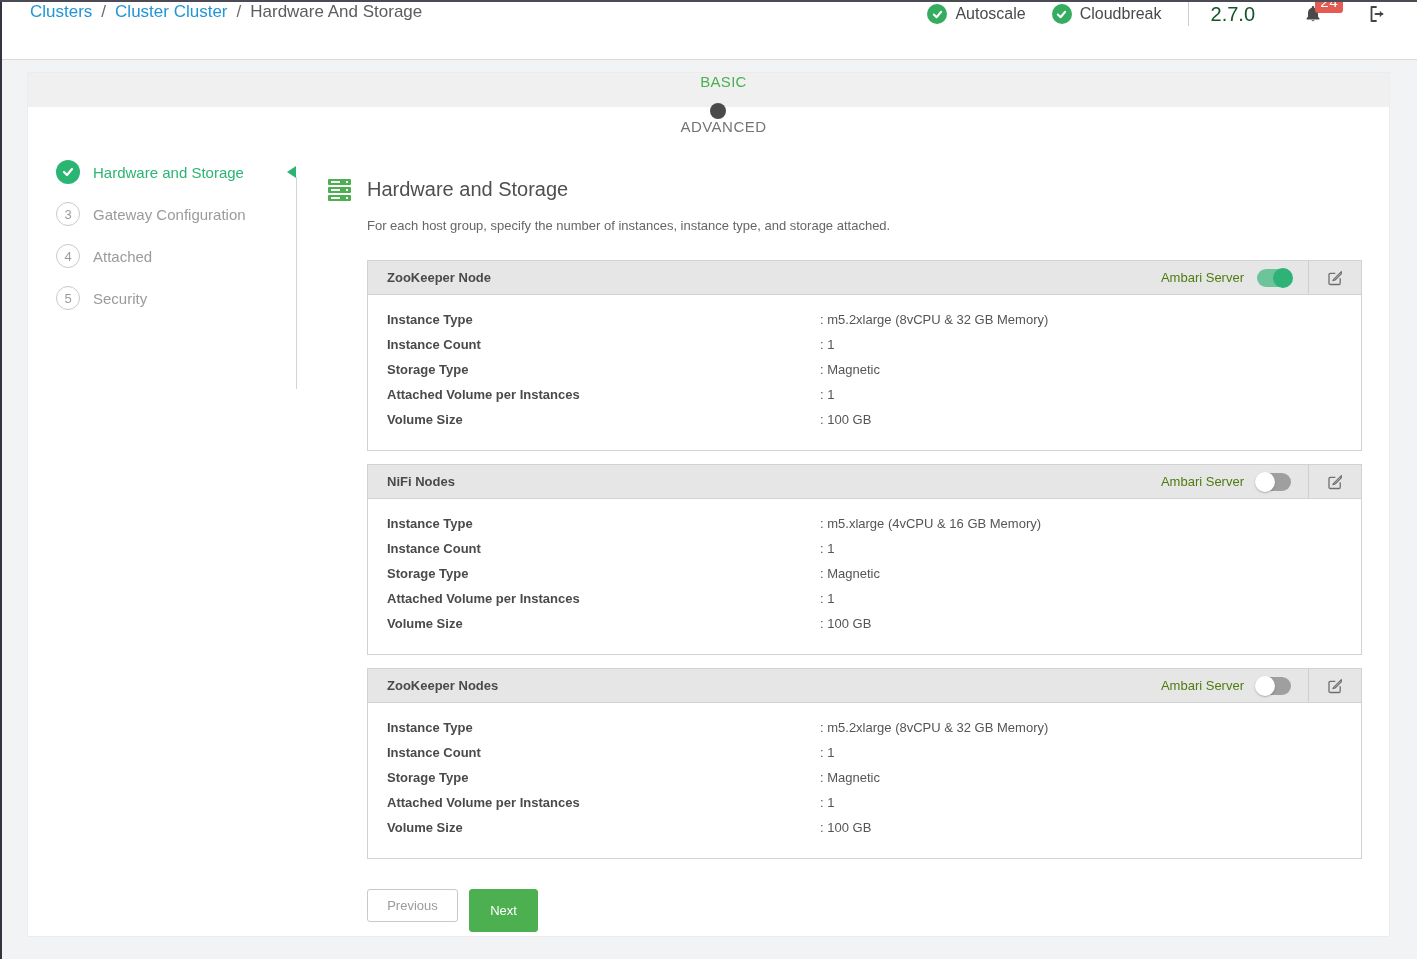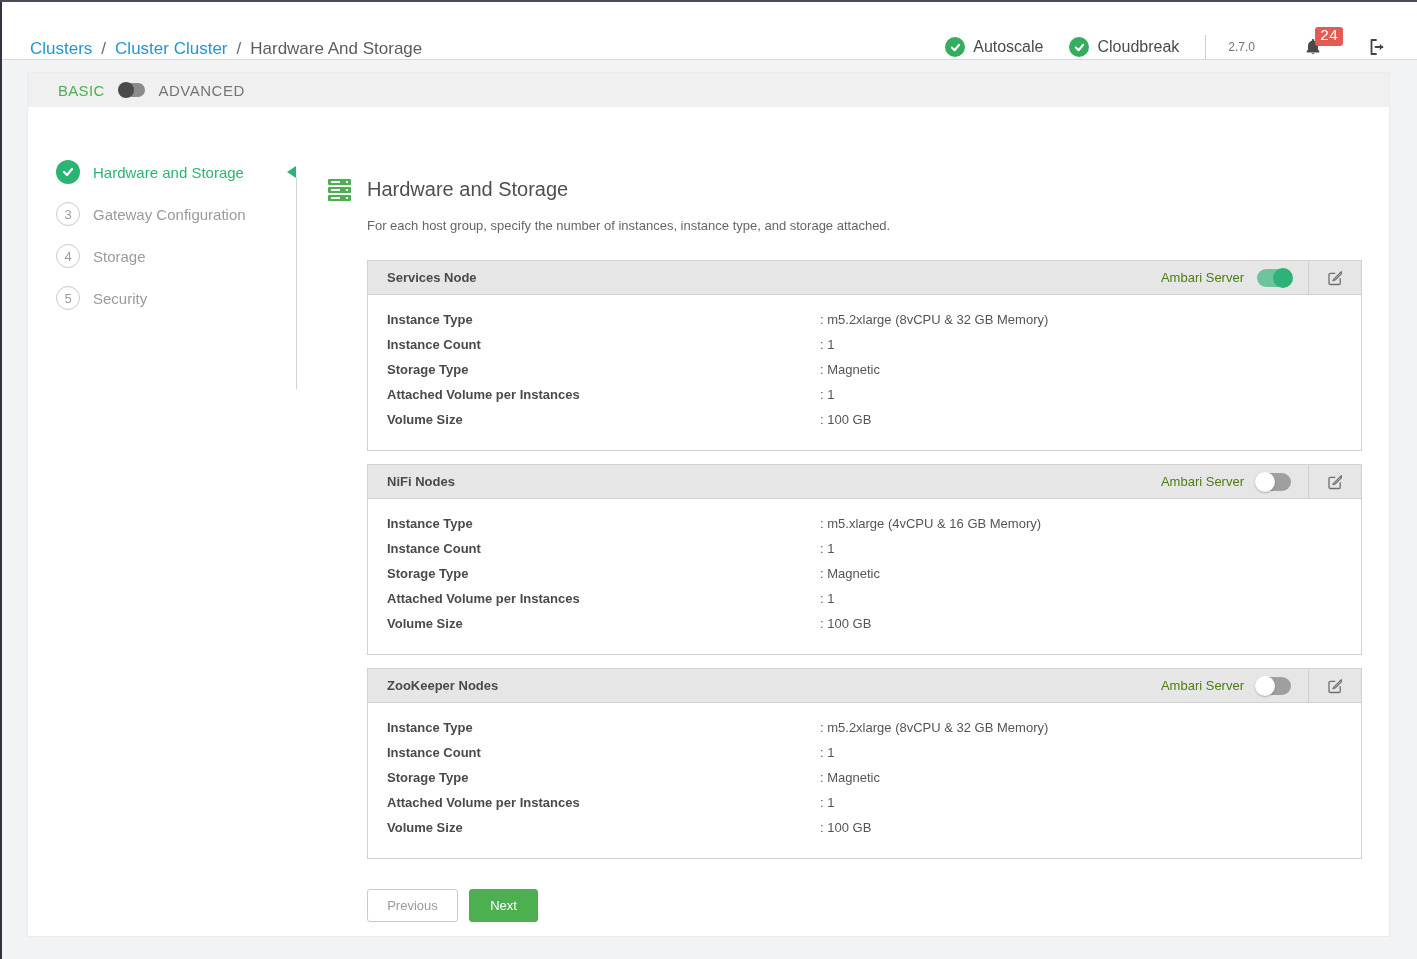--- a/index.html
+++ b/index.html
@@ -7,54 +7,54 @@
   body {
     font-family:"Liberation Sans","DejaVu Sans",sans-serif;
     background:#f2f3f4; color:#4a4a4a; overflow:hidden; position:relative;
     border-top:2px solid #4a4b55;
   }
   .left-edge { position:absolute; left:0; top:0; width:2px; height:100%; background:#33343e; z-index:50; }
 
   
   .topbar {
     height:58px; background:#fff; border-bottom:1px solid #d9d9d9;
-    display:flex; align-items:flex-end; justify-content:space-between;
+    display:flex; align-items:flex-start; justify-content:space-between;
     padding:0 30px 0 30px;
   }
   .breadcrumb { font-size:17px; display:flex; align-items:center; gap:9px; }
   .breadcrumb a { color:#2196d6; text-decoration:none; cursor:pointer; }
   .crumb-sep { color:#6d6d6d; }
   .crumb-current { color:#5d5d5d; }
 
   .topbar-right { display:flex; align-items:center; }
   .status-item { display:flex; align-items:center; gap:8px; font-size:16px; color:#4a4a4a; margin-left:26px; }
   .check-circle {
     width:20px; height:20px; border-radius:50%; background:#35ad60;
     display:inline-flex; align-items:center; justify-content:center; flex:0 0 auto;
   }
   .check-circle svg { width:11px; height:11px; }
   .ver-sep { width:1px; height:24px; background:#cfcfcf; margin:0 22px 0 26px; }
-  .version { font-size:12px; color:#737373; }
+  .version { font-size:20px; color:#14532d; }
   .bell-wrap { position:relative; margin-left:48px; cursor:pointer; }
   .bell-wrap svg { width:20px; height:20px; display:block; }
   .notif-badge {
     position:absolute; top:-10px; left:12px; background:#e25c54; color:#fff;
     font-size:15px; padding:2px 5px; border-radius:3px; line-height:1;font-family:Liberation Mono, monospace;
   }
   .logout { margin-left:44px; cursor:pointer; }
   .logout svg { width:20px; height:20px; display:block; }
 
   
   .panel {
     position:relative; margin:12px 27px 0 27px; height:865px;
     background:#fff; border:1px solid #ececec;
   }
   .mode-bar {
     height:34px; background:#f0f0f0; display:flex; align-items:center;
-    padding-left:30px; gap:14px;
+    padding-left:30px; gap:14px;flex-direction:column;
   }
   .mode-basic { color:#4caf50; font-size:15px; letter-spacing:.3px; }
   .mode-advanced { color:#757575; font-size:15px; letter-spacing:.5px; }
   .mini-toggle {
     width:26px; height:14px; border-radius:8px; background:#8b8b8b; position:relative; cursor:pointer;
   }
   .mini-toggle .knob {
     position:absolute; left:-1px; top:-1px; width:16px; height:16px; border-radius:50%; background:#4a4a4a;
   }
 
@@ -117,21 +117,21 @@
   .field-row:last-child { margin-bottom:0; }
   .field-label { width:433px; font-size:13px; font-weight:bold; color:#4a4a4a; }
   .field-value { font-size:13px; color:#555; }
 
   .actions { margin:30px 0 0 39px; display:flex; }
   .btn-prev {
     width:91px; height:33px; background:#fff; border:1px solid #c9c9c9; border-radius:3px;
     color:#9b9b9b; font-size:13px; font-family:inherit; cursor:pointer;
   }
   .btn-next {
-    width:69px; height:33px; background:#4caf50; border:1px solid #4caf50; border-radius:3px;
+    width:69px; height:43px; background:#4caf50; border:1px solid #4caf50; border-radius:3px;
     color:#fff; font-size:13px; font-family:inherit; cursor:pointer; margin-left:11px;
   }
 </style>
 </head>
 <body>
 
 <div class="left-edge"></div>
 
 <div class="topbar">
   <div class="breadcrumb">
@@ -202,21 +202,21 @@
         <span class="active-marker"></span>
       </div>
 
       <div class="step pending">
         <span class="step-num">3</span>
         <span class="step-label">Gateway Configuration</span>
       </div>
 
       <div class="step pending">
         <span class="step-num">4</span>
-        <span class="step-label">Storage</span>
+        <span class="step-label">Attached</span>
       </div>
 
       <div class="step pending">
         <span class="step-num">5</span>
         <span class="step-label">Security</span>
       </div>
     </div>
 
     <div class="content">
       <div class="content-title-row">
@@ -226,21 +226,21 @@
             <span class="hw-bar"></span>
         </span>
         <h1 class="page-title">Hardware and Storage</h1>
       </div>
       <p class="page-desc">For each host group, specify the number of instances, instance type, and storage attached.</p>
 
       <div class="cards">
 
         <div class="card">
           <div class="card-header">
-            <span class="card-title">Services Node</span>
+            <span class="card-title">ZooKeeper Node</span>
             <div class="card-header-right">
               <span class="ambari-label">Ambari Server</span>
               <span class="toggle on">
                   <span class="knob"></span>
                 </span>
               <span class="edit-cell">
                 <svg viewBox="0 0 16 16">
                   <path d="M13.2 8.2v5a1.3 1.3 0 0 1-1.3 1.3H3.3A1.3 1.3 0 0 1 2 13.2V4.6a1.3 1.3 0 0 1 1.3-1.3h5" fill="none" stroke="#6f6f6f" stroke-width="1.3"></path>
                   <path d="M6.6 9.4 12.8 3.2l1.6-1.6-0.1 2.2-6.2 6.2-2.3.7z" fill="none" stroke="#6f6f6f" stroke-width="1.2" stroke-linejoin="round"></path>
                 </svg>

